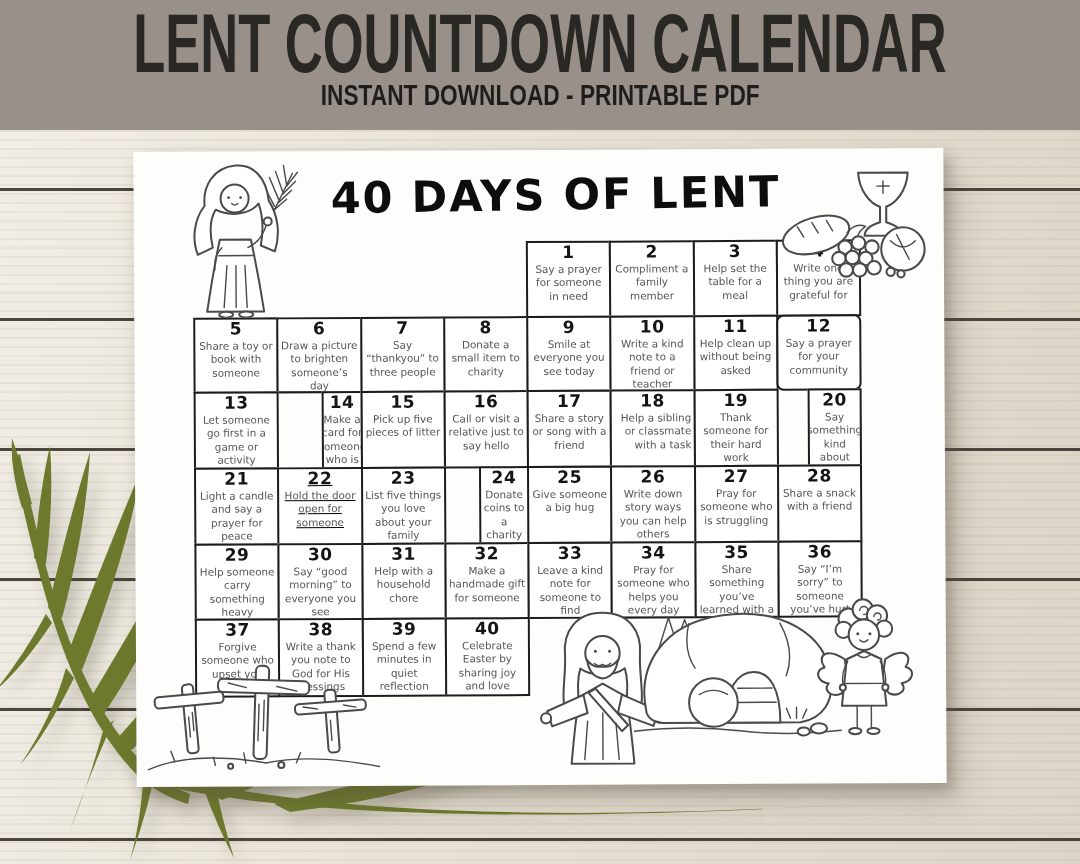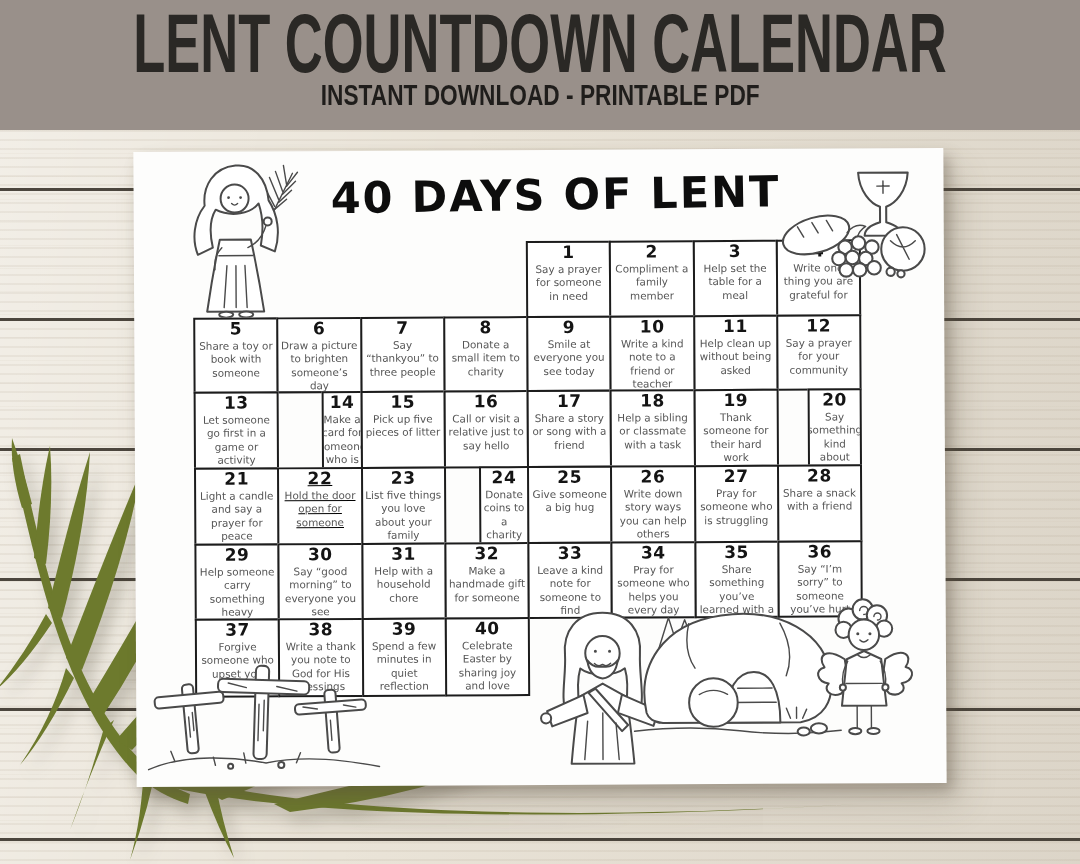--- a/index.html
+++ b/index.html
@@ -167,21 +167,21 @@
             <div class="cell-text">Smile at everyone you see today</div>
           </div>
           <div class="cell" style="grid-area: 2 / 6;">
             <div class="cell-num">10</div>
             <div class="cell-text">Write a kind note to a friend or teacher</div>
           </div>
           <div class="cell" style="grid-area: 2 / 7;">
             <div class="cell-num">11</div>
             <div class="cell-text">Help clean up without being asked</div>
           </div>
-          <div class="cell" style="grid-area: 2 / 8;">
+          <div class="cell" style="grid-area: 2 / 8; border-radius: 7px;">
             <div class="cell-num">12</div>
             <div class="cell-text">Say a prayer for your community</div>
           </div>
           <div class="cell" style="grid-area: 3 / 1;">
             <div class="cell-num">13</div>
             <div class="cell-text">Let someone go first in a game or activity</div>
           </div>
           <div class="cell" style="grid-area: 3 / 2; margin-left: 44px;">
             <div class="cell-num">14</div>
             <div class="cell-text">Make a card for someone who is sick or lonely</div>
@@ -191,21 +191,21 @@
             <div class="cell-text">Pick up five pieces of litter</div>
           </div>
           <div class="cell" style="grid-area: 3 / 4;">
             <div class="cell-num">16</div>
             <div class="cell-text">Call or visit a relative just to say hello</div>
           </div>
           <div class="cell" style="grid-area: 3 / 5;">
             <div class="cell-num">17</div>
             <div class="cell-text">Share a story or song with a friend</div>
           </div>
-          <div class="cell" style="grid-area: 3 / 6;">
+          <div class="cell" style="grid-area: 3 / 6; text-align: right;">
             <div class="cell-num">18</div>
             <div class="cell-text">Help a sibling or classmate with a task</div>
           </div>
           <div class="cell" style="grid-area: 3 / 7;">
             <div class="cell-num">19</div>
             <div class="cell-text">Thank someone for their hard work</div>
           </div>
           <div class="cell" style="grid-area: 3 / 8; margin-left: 30px;">
             <div class="cell-num">20</div>
             <div class="cell-text">Say something kind about yourself</div>

